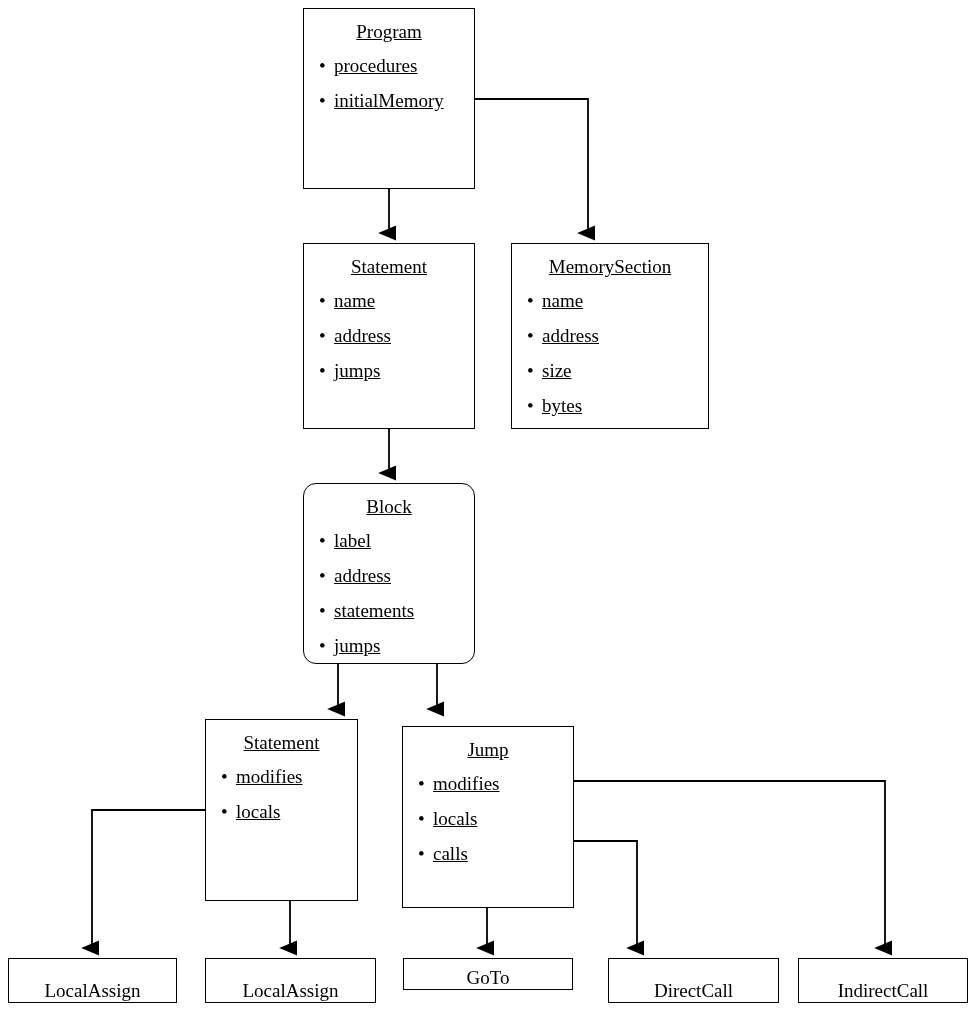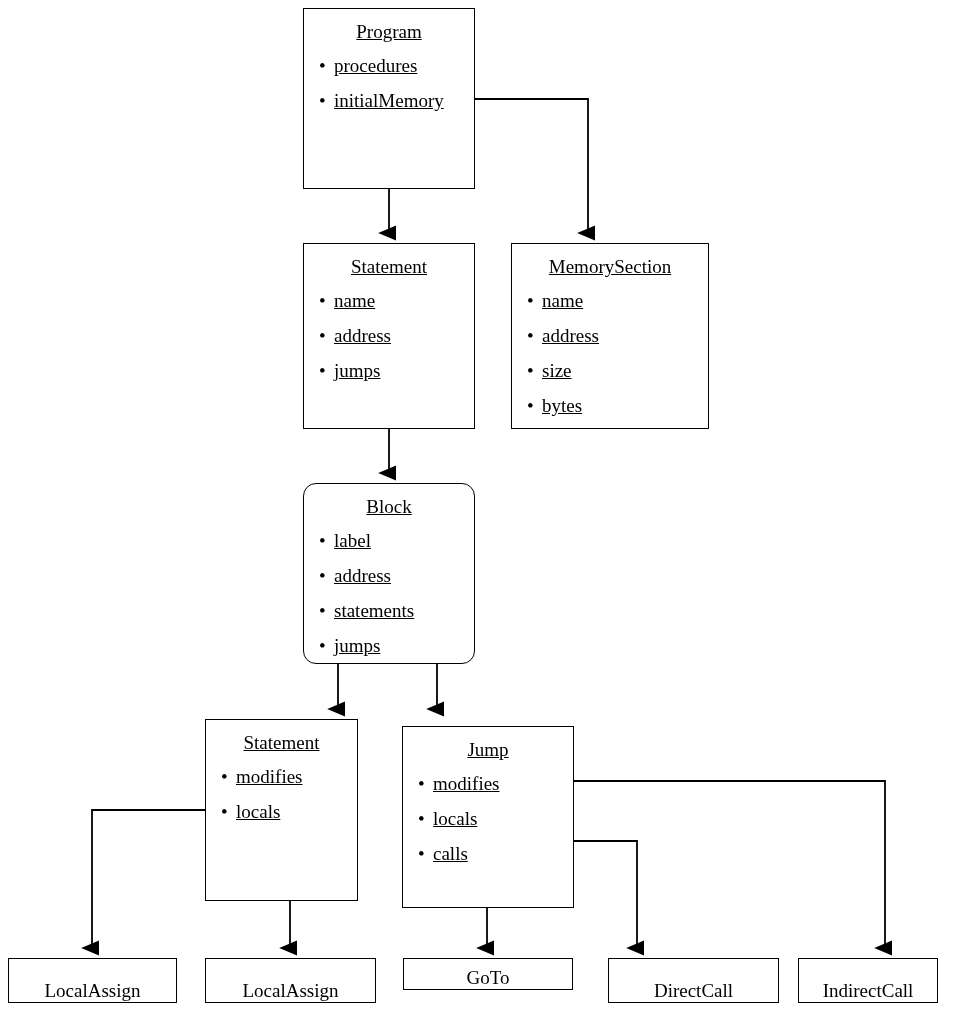--- a/index.html
+++ b/index.html
@@ -156,18 +156,18 @@
       </div>
       <div class="node leaf-node" style="left: 205px; top: 958px; width: 171px; height: 45px;">
         <div class="node-title">LocalAssign</div>
       </div>
       <div class="node leaf-node" style="left: 403px; top: 958px; width: 170px; height: 32px;">
         <div class="node-title">GoTo</div>
       </div>
       <div class="node leaf-node" style="left: 600px; top: 958px; width: 171px; height: 45px; margin-left: 8px;">
         <div class="node-title">DirectCall</div>
       </div>
-      <div class="node leaf-node" style="left: 798px; top: 958px; width: 140px; height: 45px;">
+      <div class="node leaf-node" style="left: 798px; top: 958px; width: 170px; height: 45px;">
         <div class="node-title">IndirectCall</div>
       </div>
     </div>
 
 </div>
 
 </body></html>

